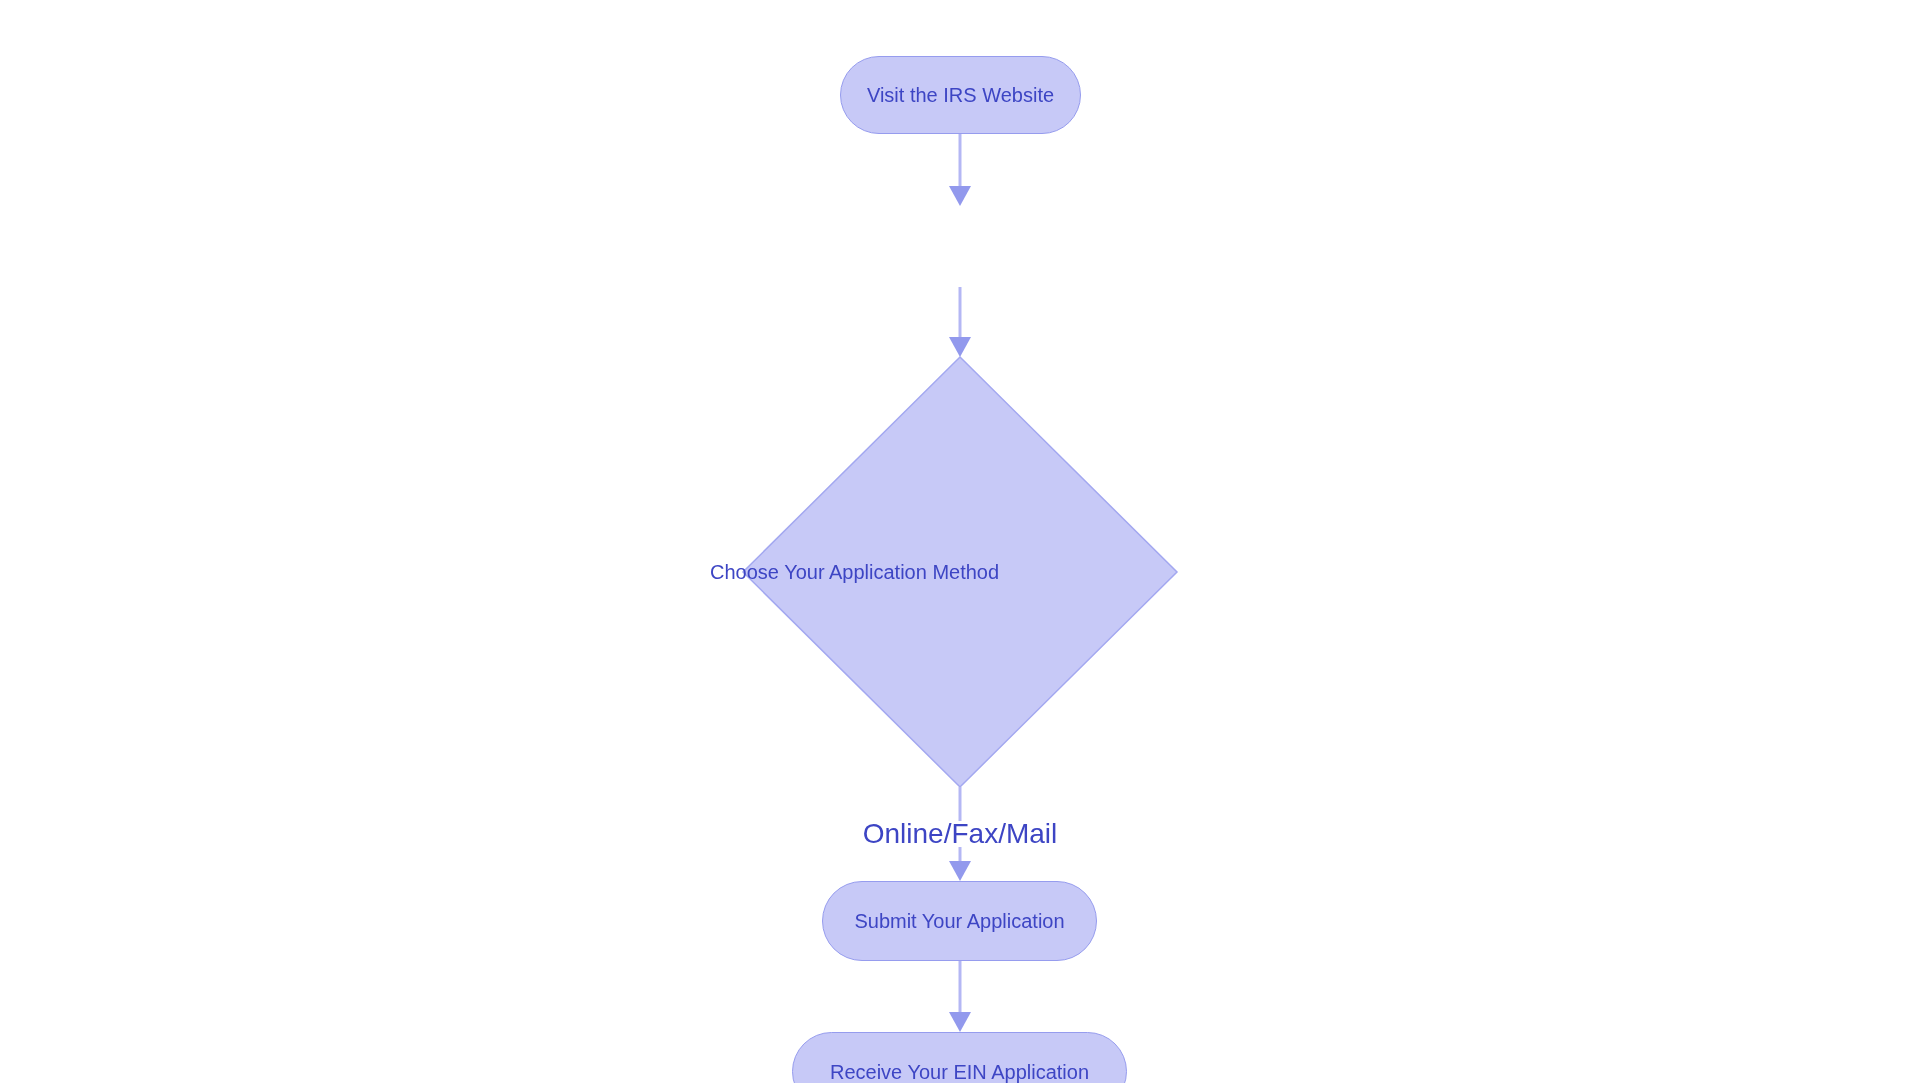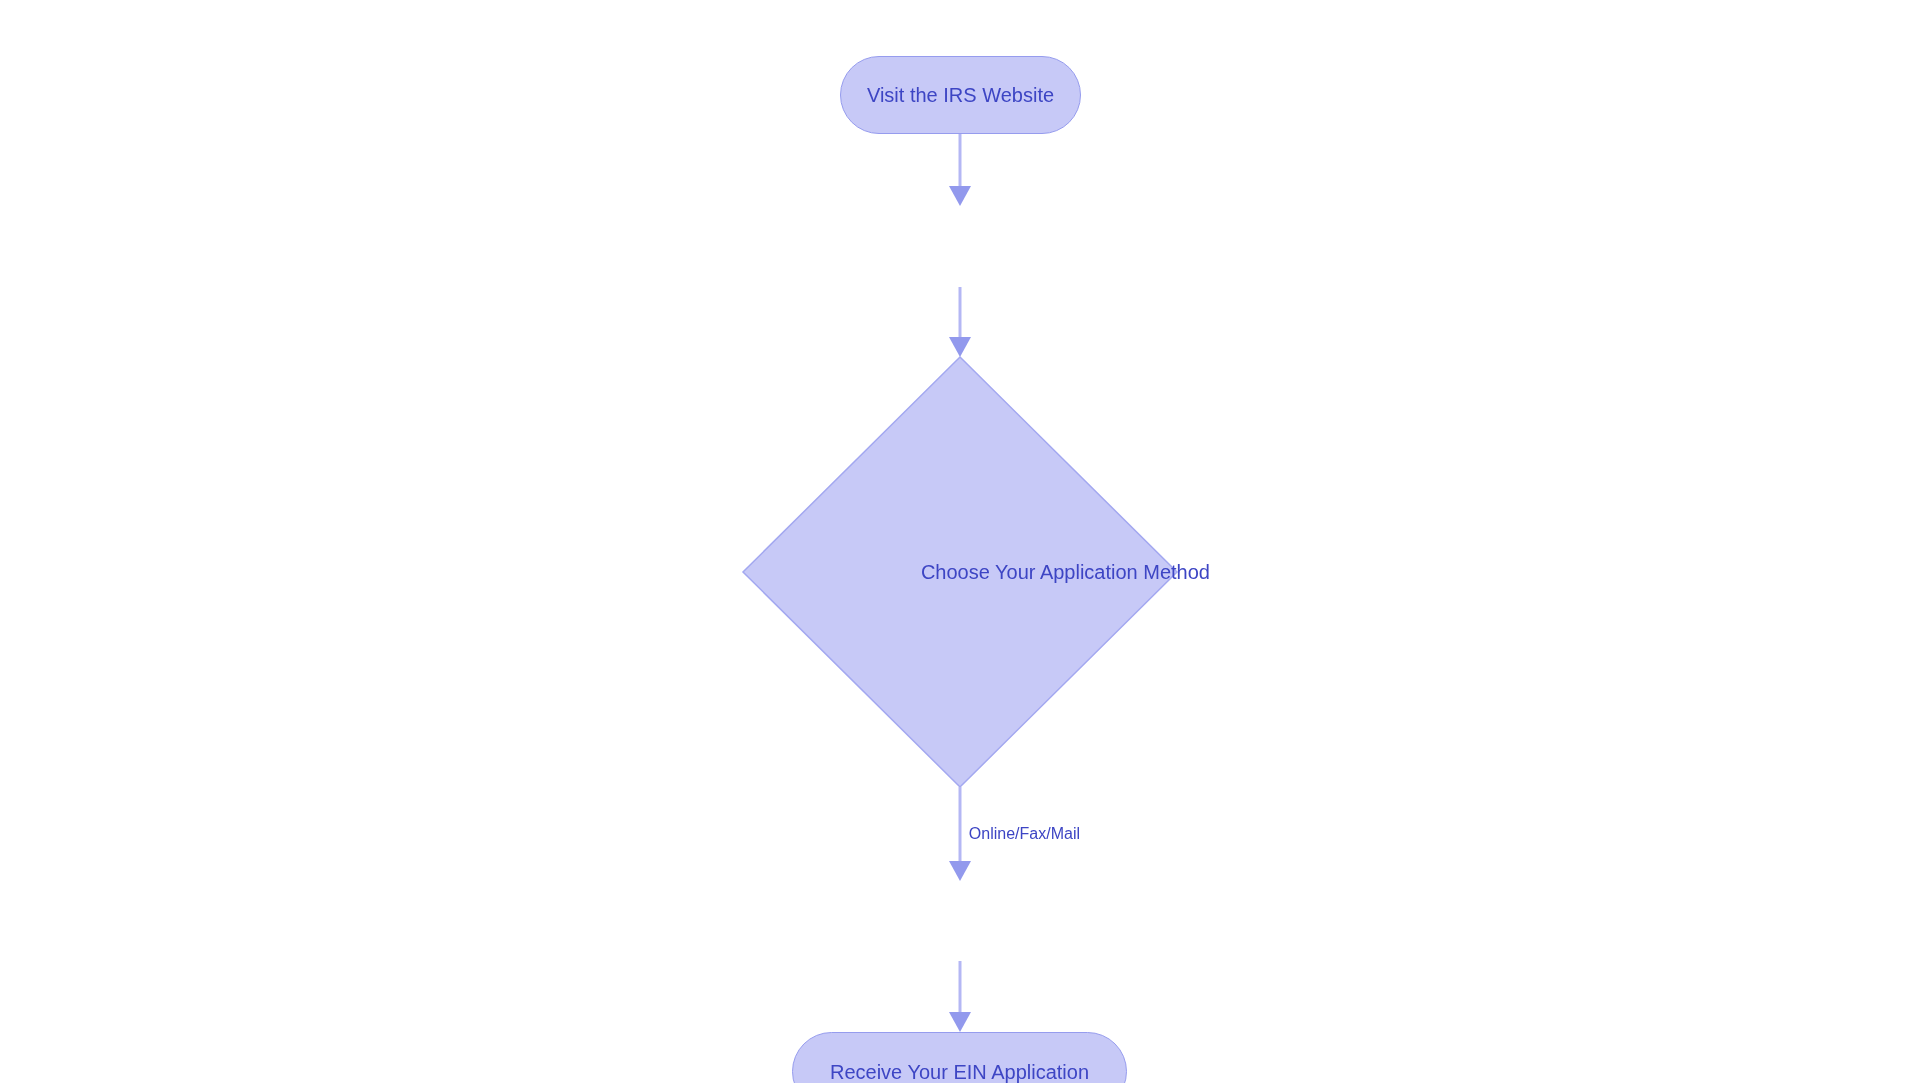--- a/index.html
+++ b/index.html
@@ -43,37 +43,37 @@
   .node-pill--submit   { left: 822px; top: 837px; width: 275px; height: 80px; }
   .node-pill--receive  { left: 792px; top: 988px; width: 335px; height: 79px; }
   .diamond-label {
     position: absolute;
     left: 710px;
     top: 515px;
     width: 500px;
     height: 26px;
     display: flex;
     align-items: center;
-    justify-content: flex-end;
+    justify-content: flex-start;
     color: #3d45c4;
     font-size: 20px;
     line-height: 1;
     text-align: center;
     white-space: nowrap;
   }
   .edge-label {
     position: absolute;
-    left: 785px;
+    left: 810px;
     top: 777px;
     width: 300px;
     display: flex;
     align-items: center;
-    justify-content: flex-end;
+    justify-content: center;
     color: #3d45c4;
-    font-size: 16px;
+    font-size: 28px;
     line-height: 26px;
     text-align: center;
     white-space: nowrap;
   }
   .edge-label span {
     background: #ffffff;
     padding: 0 5px;
   }
 </style>
 </head>
@@ -104,18 +104,21 @@
 
 
   <div class="diamond-label">
     <span>Choose Your Application Method</span>
   </div>
 
   <div class="edge-label">
     <span>Online/Fax/Mail</span>
   </div>
 
+  <div class="node-pill node-pill--submit">
+    <span>Submit Your Application</span>
+  </div>
 
   <div class="node-pill node-pill--receive">
     <span>Receive Your EIN Application</span>
   </div>
 
 </div>
 
 </body></html>

